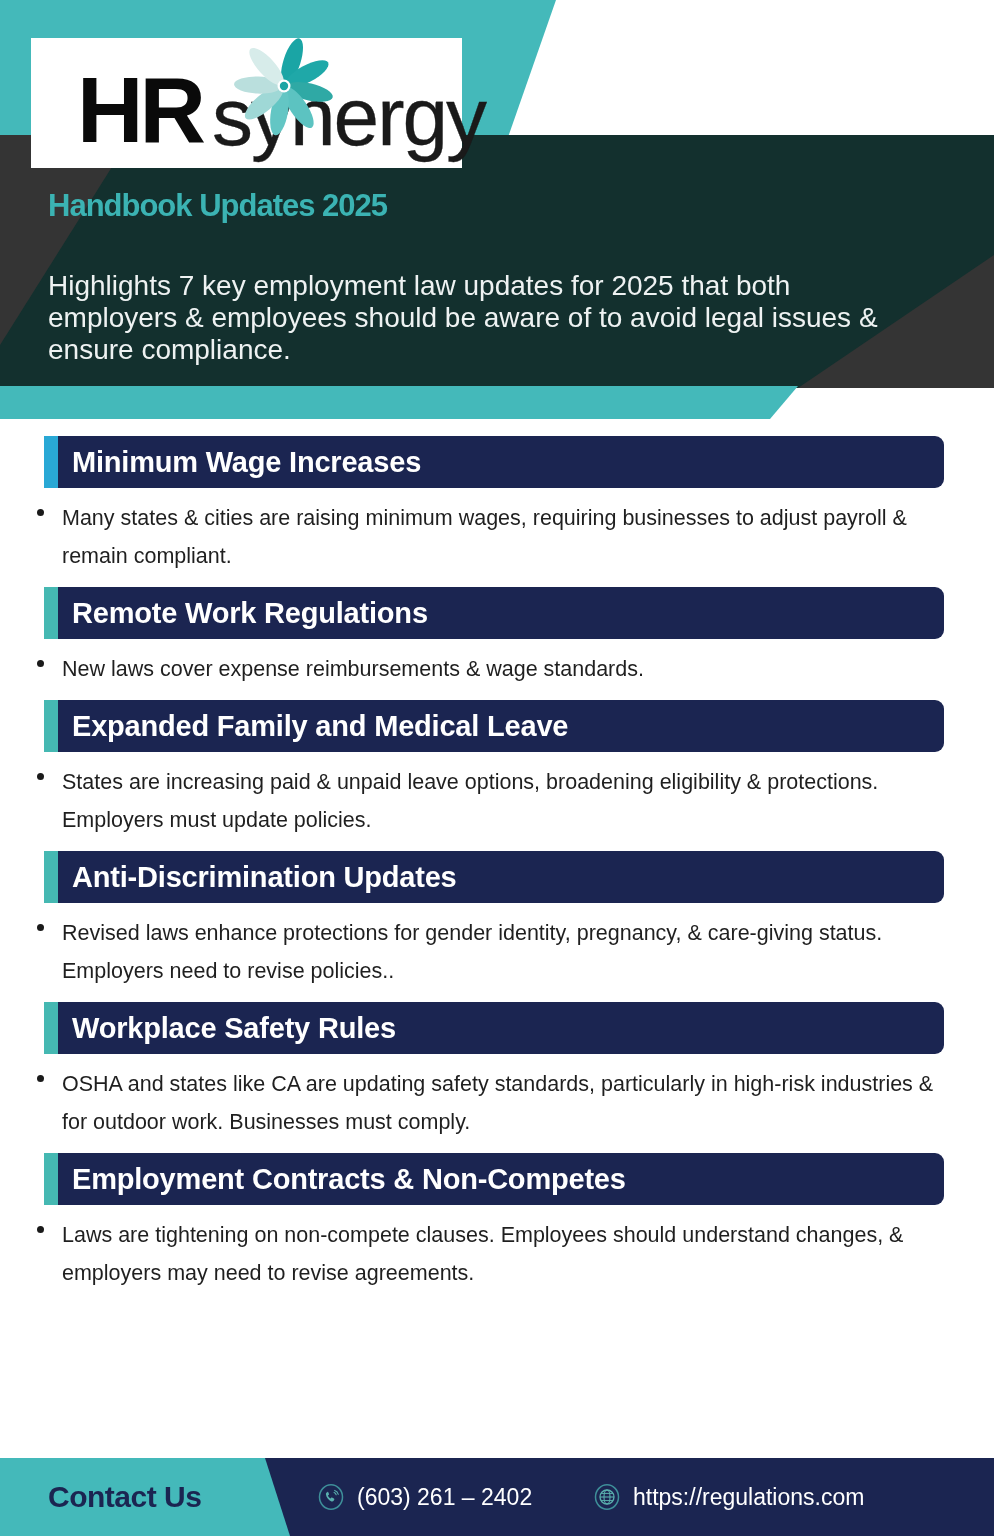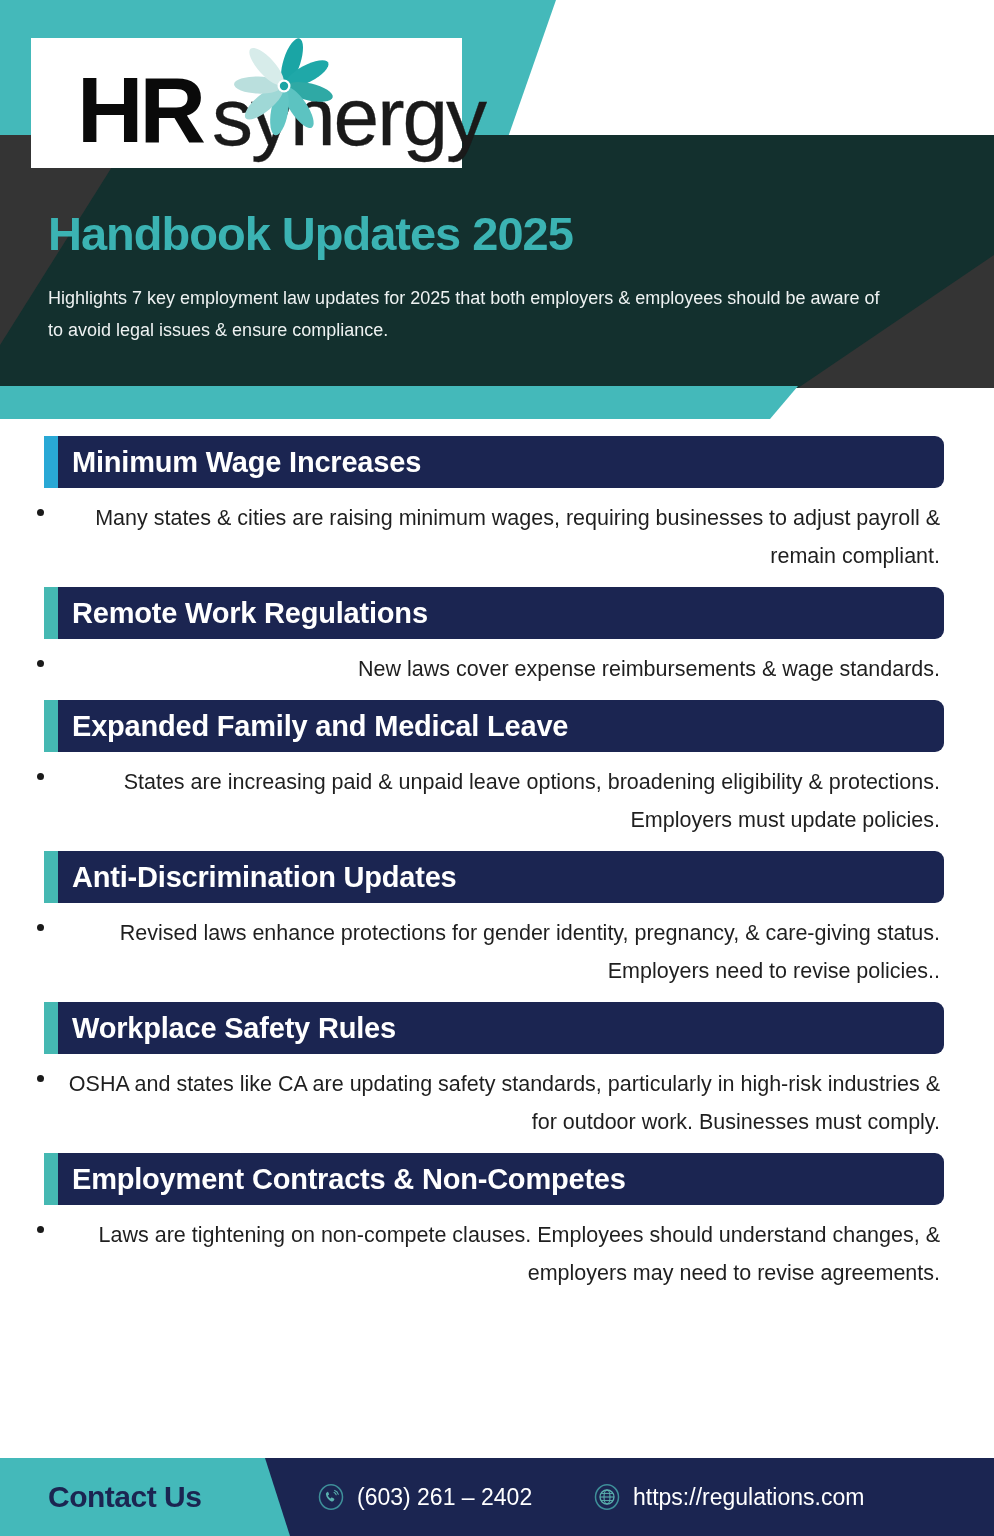--- a/index.html
+++ b/index.html
@@ -89,40 +89,39 @@
   }
   .flower {
     position: absolute;
     left: 163px; top: -2px;
     width: 116px; height: 116px;
   }
 
   
   .hdr-title {
     position: absolute;
-    left: 48px; top: 205px;
+    left: 48px; top: 177px;
     z-index: 7;
     font-family: "Liberation Sans", sans-serif;
     font-weight: 700;
-    font-size: 47px;
+    font-size: 31px;
     line-height: 58px;
     letter-spacing: -1px;
     color: #3bb3b3;
   }
   .hdr-sub {
     position: absolute;
     left: 48px; top: 270px;
     width: 840px;
     z-index: 7;
     font-family: "Liberation Sans", sans-serif;
     font-weight: 400;
-    font-size: 18px;
+    font-size: 28px;
     line-height: 32px;
     color: #eef2f2;
-    margin-top: 12px;
   }
 
   
   .sections {
     position: absolute;
     left: 0; top: 436px;
     width: 994px;
     z-index: 8;
   }
   .section { position: relative; }
@@ -155,21 +154,20 @@
 
   .sec-body {
     position: relative;
     margin: 11px 0 12px 0;
     padding-left: 62px;
     padding-right: 54px;
   }
   .bullet-row {
     position: relative;
     display: block;
-    text-align: right;
   }
   .bullet-dot {
     position: absolute;
     left: -25px; top: 10px;
     width: 7px; height: 7px;
     border-radius: 50%;
     background: #1a1a1a;
   }
   .bullet-text {
     font-family: "Liberation Sans", sans-serif;

